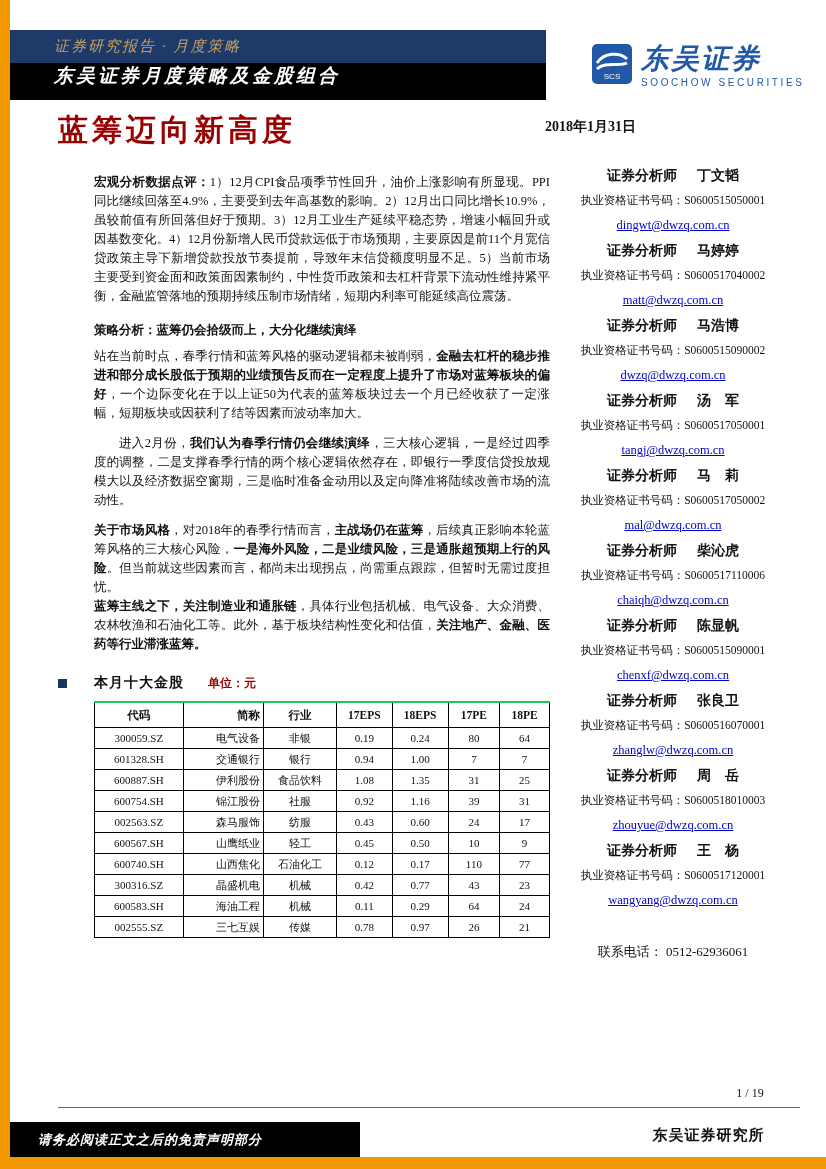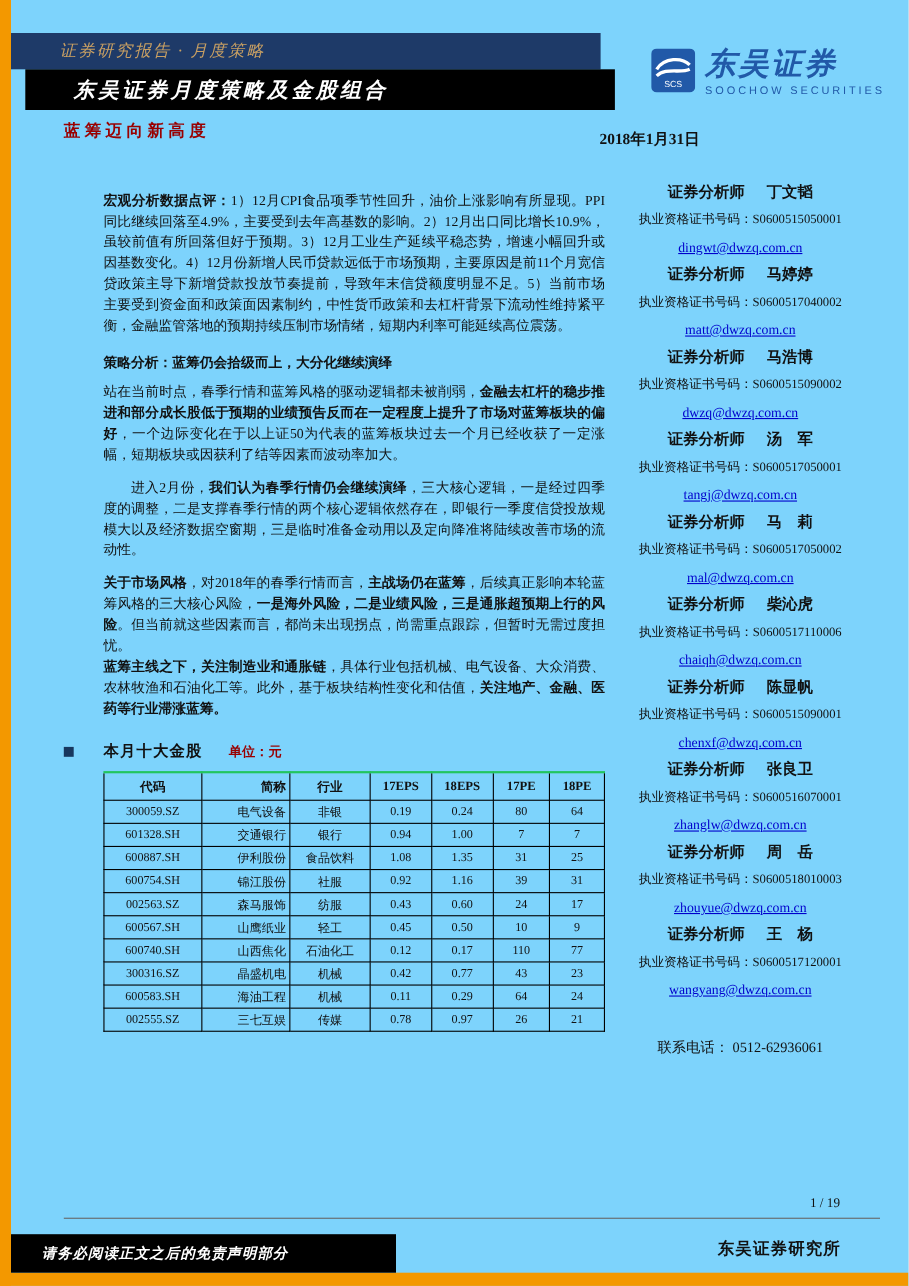--- a/index.html
+++ b/index.html
@@ -1,38 +1,38 @@
 <!DOCTYPE html>
 <html><head>
 <meta charset="utf-8">
 <style>
   html,body { margin:0; padding:0; background:#e8e8e8; }
-  .page { position:relative; width:826px; height:1169px; background:#7dd3fc; margin:0 auto;
+  .page { position:relative; width:826px; height:1169px; background:#ffffff; margin:0 auto;
           font-family:"Liberation Serif","DejaVu Serif",serif; overflow:hidden; }
 
   
   .strip-left   { position:absolute; left:0; top:0; width:10px; height:100%; background:#F39800; }
   .strip-bottom { position:absolute; left:0; bottom:0; width:100%; height:12px; background:#F39800; }
 
   
   .bar-navy { position:absolute; left:10px; top:30px; width:536px; height:33px; background:#1E3A68;
               display:flex; align-items:center; }
   .bar-navy .t { margin-left:44px; font-size:15px; letter-spacing:2px; color:#C9A063; font-style:italic; }
-  .bar-black { position:absolute; left:23px; top:63px; width:536px; height:37px; background:#000;
-               display:flex; align-items:center; }
+  .bar-black { position:absolute; left:10px; top:63px; width:536px; height:37px; background:#000;
+               display:flex; }
   .bar-black .t { margin-left:44px; font-size:19px; font-weight:bold; letter-spacing:3px; color:#fff; font-style:italic; }
 
   
   .logo { position:absolute; left:592px; top:44px; display:flex; align-items:flex-start; gap:9px; }
   .logo-txt { display:flex; flex-direction:column; }
   .logo-cn { font-size:28px; font-weight:bold; font-style:italic; color:#2159A8; letter-spacing:2px; line-height:30px; }
   .logo-en { font-size:10px; letter-spacing:2.6px; color:#2159A8; margin-top:3px; font-family:"Liberation Sans",sans-serif; }
 
   
-  .title { position:absolute; left:58px; top:110px; font-size:15px; font-weight:bold;
+  .title { position:absolute; left:58px; top:110px; font-size:30px; font-weight:bold;
            letter-spacing:4px; color:#990000; }
   .date  { position:absolute; left:545px; top:118px; width:256px; 
            font-weight:bold; font-size:14px; color:#111; }
 
   
   .main { position:absolute; left:58px; top:162px; width:492px; }
   .sec-head { display:flex; align-items:center; }
   .bullet { width:9px; height:9px; background:#17375E; flex:0 0 auto; margin-top:1px; }
   .sec-label { margin-left:27px; font-weight:bold; font-size:15px; letter-spacing:1px; color:#111; }
   .body-txt { margin-left:36px; margin-top:11px; width:456px; }

